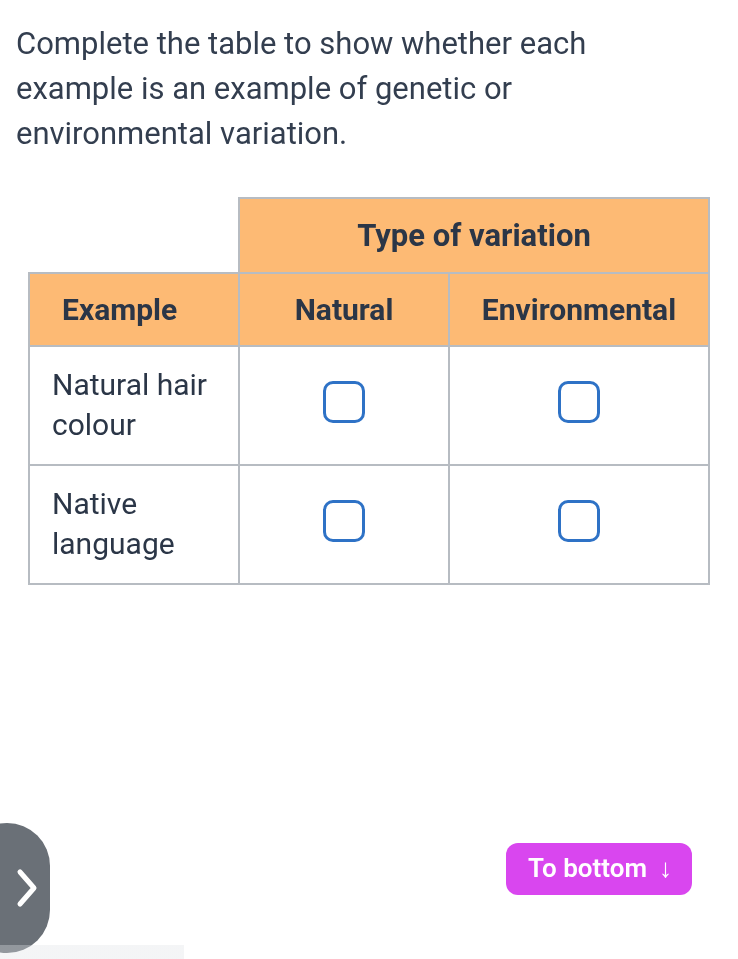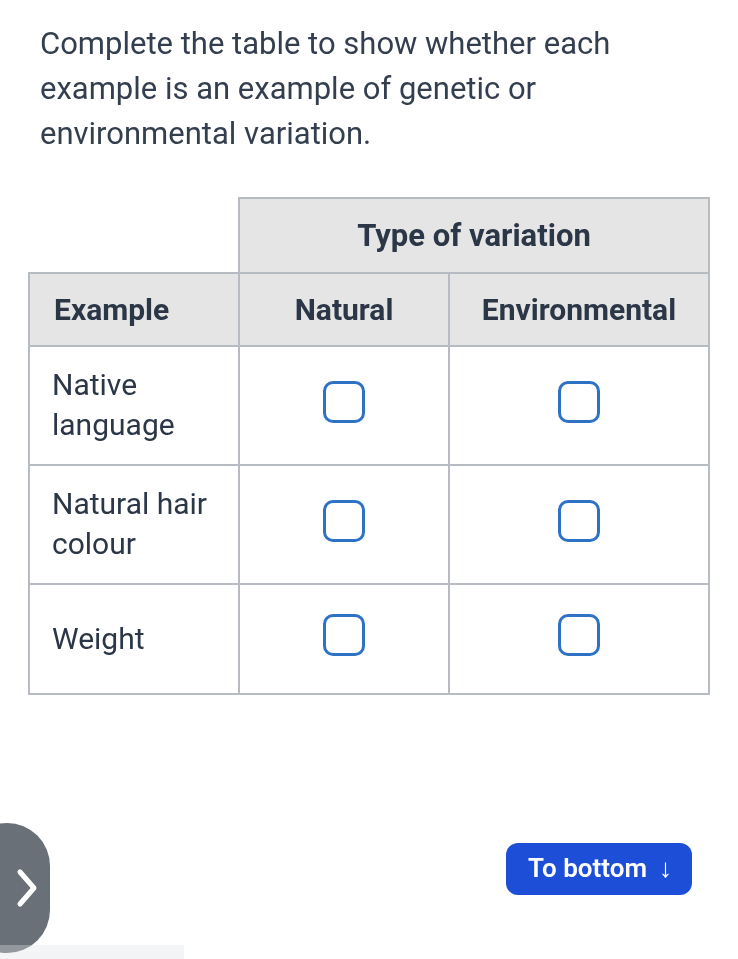--- a/index.html
+++ b/index.html
@@ -8,48 +8,48 @@
     padding: 0;
     font-family: -apple-system, BlinkMacSystemFont, "Segoe UI", Roboto, Helvetica, Arial, sans-serif;
     color: #2b3647;
     background: #ffffff;
     width: 738px;
     height: 959px;
     overflow: hidden;
     position: relative;
   }
   .prompt {
-    padding: 22px 28px 10px 40px;
+    padding: 22px 28px 10px 16px;
     font-size: 31px;
     line-height: 1.45;
     color: #333e4f;
   }
   .table-wrap {
     padding: 30px 28px 0 28px;
   }
   table {
     border-collapse: collapse;
     width: 100%;
     table-layout: fixed;
   }
   th, td {
     border: 2px solid #b7bcc2;
     padding: 18px 16px;
     font-size: 30px;
     color: #2b3647;
     vertical-align: middle;
   }
   th {
-    background: #e5e5e5;
+    background: #fdba74;
     font-weight: 700;
     text-align: center;
   }
   th.example-header {
     text-align: left;
-    padding-left: 24px;
+    padding-left: 32px;
   }
   td.example-cell {
     text-align: left;
     padding: 18px 22px;
     line-height: 1.35;
   }
   td.check-cell {
     text-align: center;
     height: 110px;
   }
@@ -66,21 +66,21 @@
     height: 42px;
     border: 3px solid #2e72c6;
     border-radius: 10px;
     background: #fff;
     cursor: pointer;
   }
   .to-bottom {
     position: absolute;
     right: 46px;
     bottom: 64px;
-    background: #1d4ed8;
+    background: #d946ef;
     color: #ffffff;
     font-size: 26px;
     font-weight: 600;
     padding: 10px 20px 12px 22px;
     border-radius: 12px;
     display: flex;
     align-items: center;
     gap: 12px;
     cursor: pointer;
     box-shadow: 0 0 0 rgba(0,0,0,0);
@@ -133,31 +133,26 @@
         <th class="variation-header" colspan="2">Type of variation</th>
       </tr>
       <tr>
         <th class="example-header">Example</th>
         <th>Natural</th>
         <th>Environmental</th>
       </tr>
     </thead>
     <tbody>
       <tr>
-        <td class="example-cell">Native language</td>
-        <td class="check-cell"><span class="checkbox"></span></td>
-        <td class="check-cell"><span class="checkbox"></span></td>
-      </tr>
-      <tr>
         <td class="example-cell">Natural hair colour</td>
         <td class="check-cell"><span class="checkbox"></span></td>
         <td class="check-cell"><span class="checkbox"></span></td>
       </tr>
       <tr>
-        <td class="example-cell">Weight</td>
+        <td class="example-cell">Native language</td>
         <td class="check-cell"><span class="checkbox"></span></td>
         <td class="check-cell"><span class="checkbox"></span></td>
       </tr>
     </tbody>
   </table>
 </div>
 
 <div class="to-bottom">
   <span>To bottom</span>
   <span class="arrow">↓</span>

